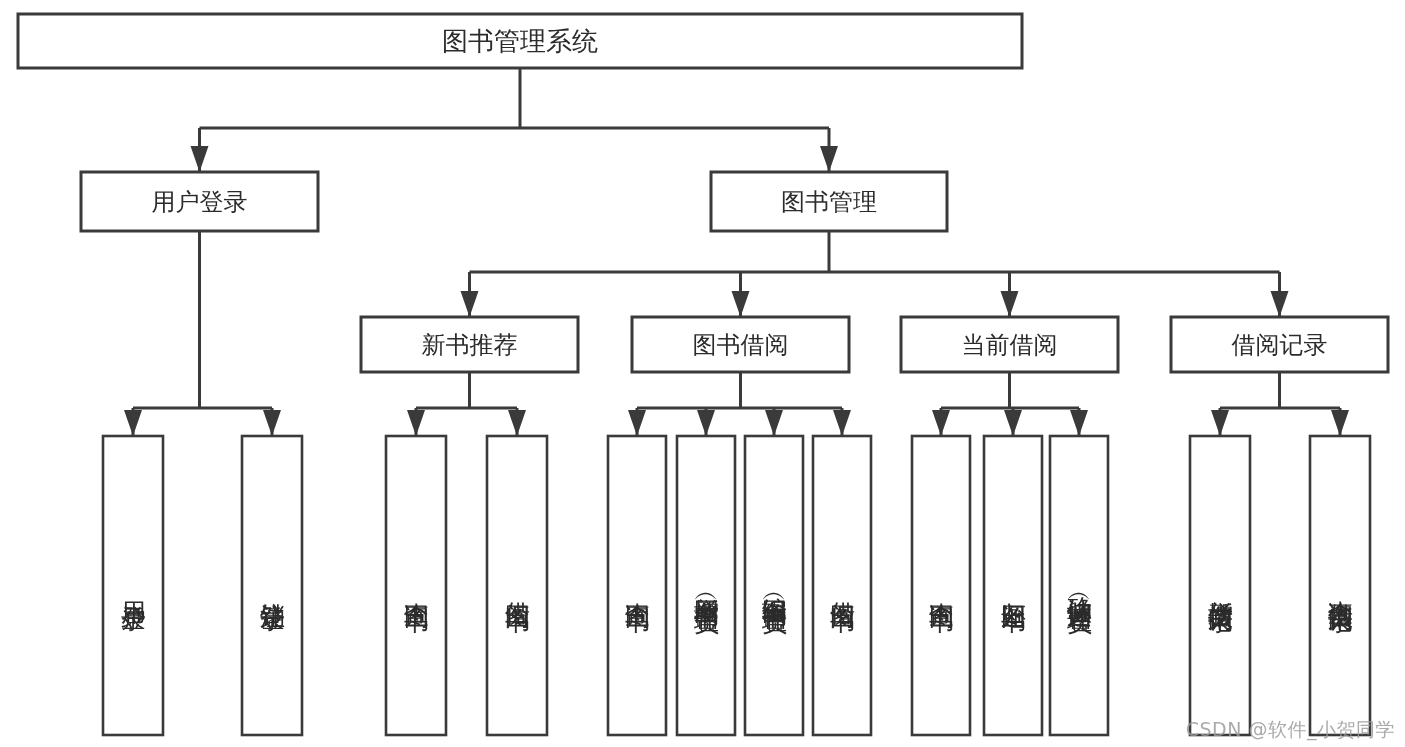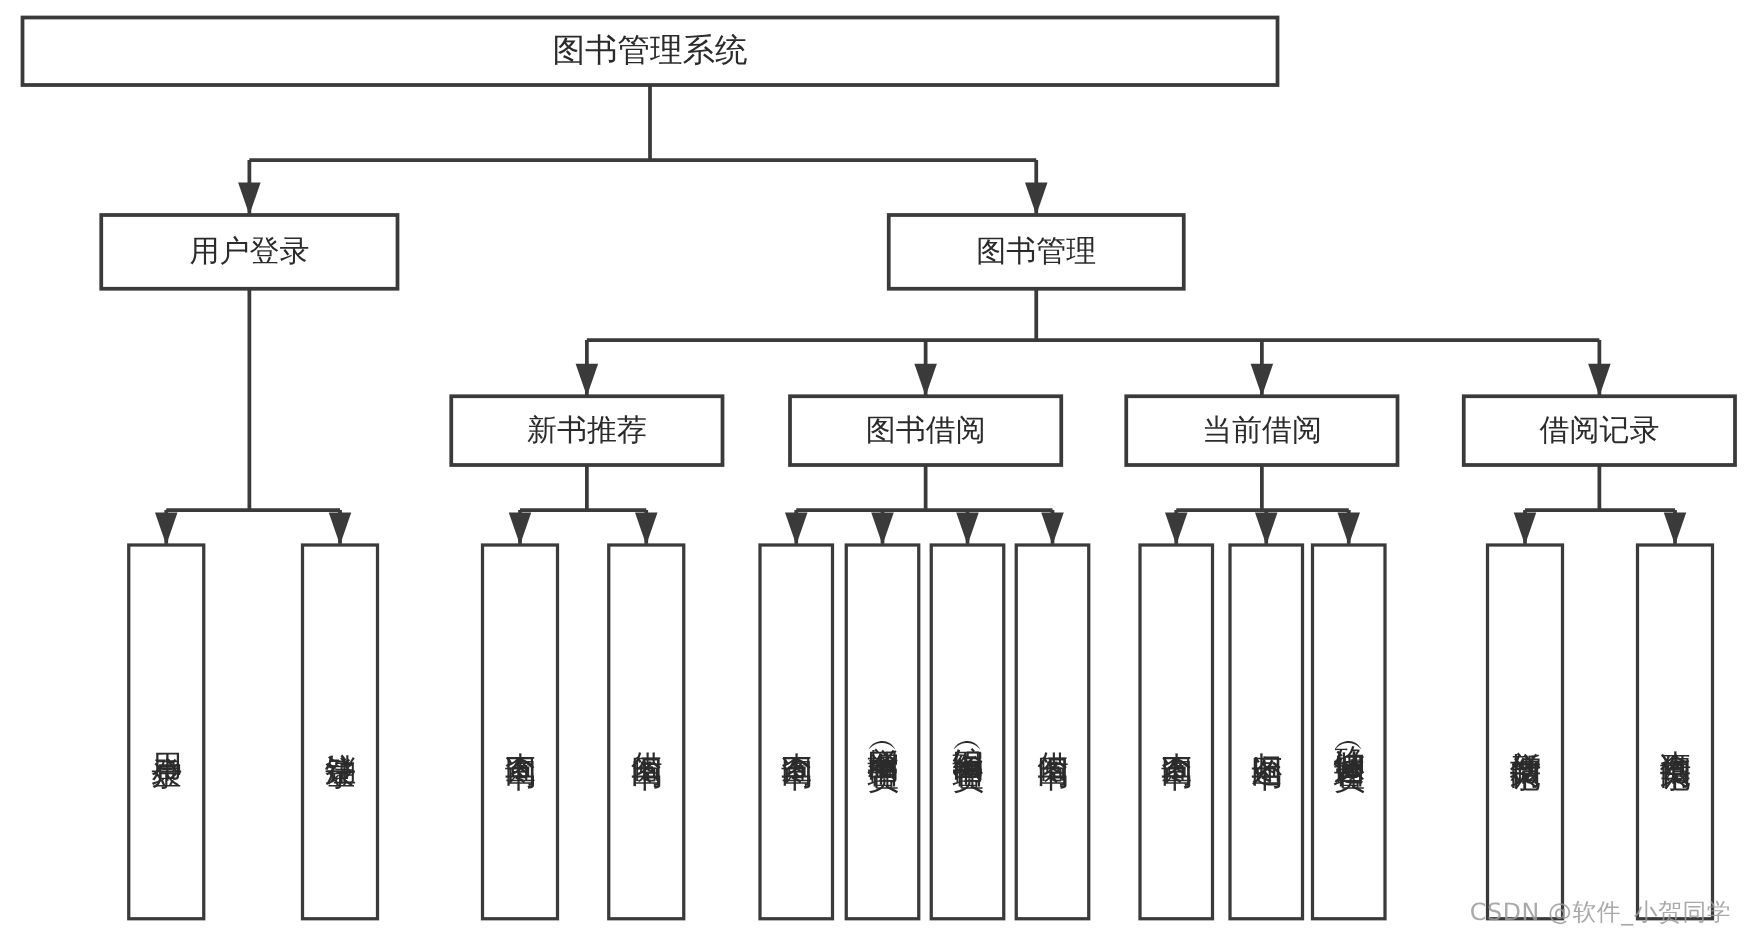--- a/index.html
+++ b/index.html
@@ -62,21 +62,21 @@
     font-size: 25px;
     color: #2b2b2b;
     line-height: 1.12;
     letter-spacing: 2px;
     text-align: center;
     pointer-events: none;
     white-space: nowrap;
   }
   .watermark {
     position: absolute;
-    right: 20px;
+    right: 10px;
     bottom: 4px;
     font-family: "DejaVu Sans", "Liberation Sans", sans-serif;
     font-size: 19px;
     color: #9b9b9b;
     opacity: 0.85;
     white-space: nowrap;
     letter-spacing: 0.5px;
   }
 </style>
 </head>

